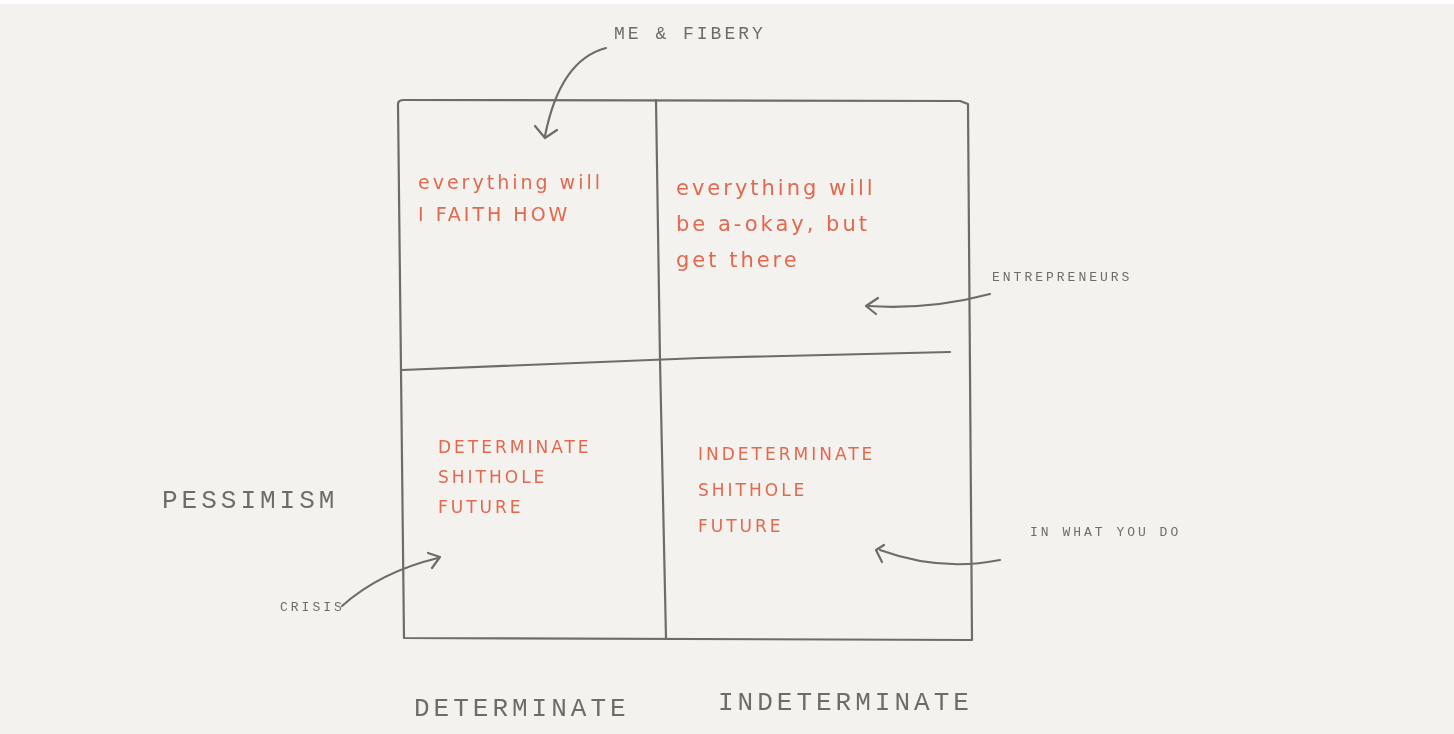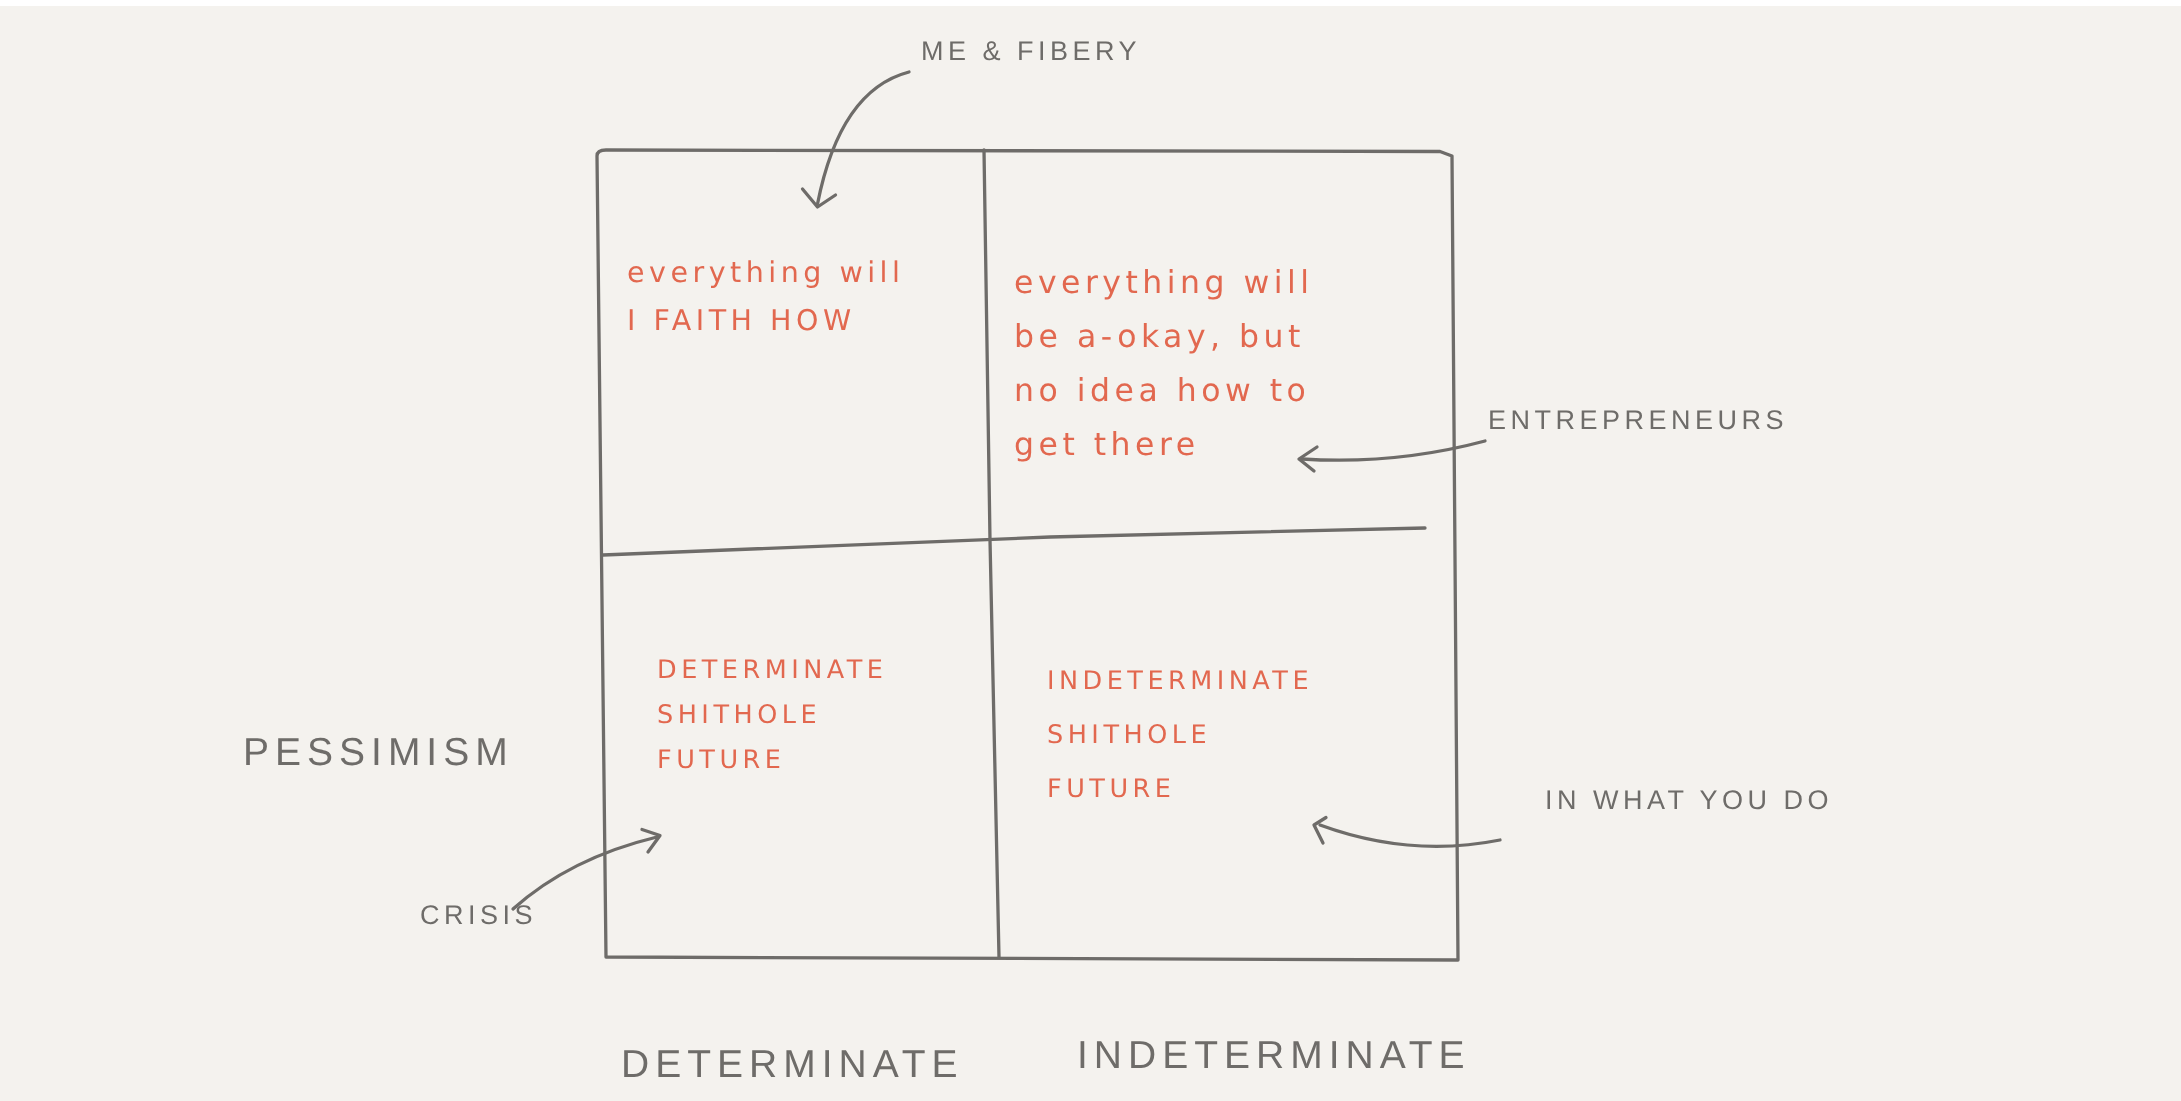--- a/index.html
+++ b/index.html
@@ -10,25 +10,25 @@
   }
   .canvas {
     position: absolute; left: 0; top: 4px;
     width: 1454px; height: 730px;
     background: #f4f2ee;
   }
   svg.lines { position: absolute; left: 0; top: 0; }
   .lbl {
     position: absolute; white-space: nowrap;
     color: #6e6c69; letter-spacing: 3px;
-    font-family: Liberation Sans, sans-serif;
+    font-family: Liberation Mono, monospace;
     text-transform: uppercase;
   }
   .axis { font-size: 26px; letter-spacing: 4px; }
-  .anno { font-size: 18px; letter-spacing: 3px; }
+  .anno { font-size: 13px; letter-spacing: 3px; }
   .quad {
     position: absolute; color: #e2684f;
     font-family: "DejaVu Sans", sans-serif;
     white-space: nowrap; letter-spacing: 3px;
   }
   .quad .ln { display: block; }
   .q-tl { left: 418px; top: 162px; font-size: 19px; line-height: 32px; }
   .q-tr { left: 676px; top: 166px; font-size: 21px; line-height: 36px; }
   .q-bl { left: 438px; top: 428px; font-size: 17px; line-height: 30px; text-transform: uppercase; }
   .q-br { left: 698px; top: 432px; font-size: 17px; line-height: 36px; text-transform: uppercase; }
@@ -72,21 +72,20 @@
     <span style="display:block">IN WHAT YOU DO</span>
   </div>
 
   <div class="quad q-tl">
     <span class="ln">everything will</span>
     <span class="ln">I FAITH HOW</span>
   </div>
   <div class="quad q-tr">
     <span class="ln">everything will</span>
     <span class="ln">be a-okay, but</span>
-    <span class="ln">no idea how to</span>
     <span class="ln">get there</span>
   </div>
   <div class="quad q-bl">
     <span class="ln">DETERMINATE</span>
     <span class="ln">SHITHOLE</span>
     <span class="ln">FUTURE</span>
   </div>
   <div class="quad q-br">
     <span class="ln">INDETERMINATE</span>
     <span class="ln">SHITHOLE</span>

